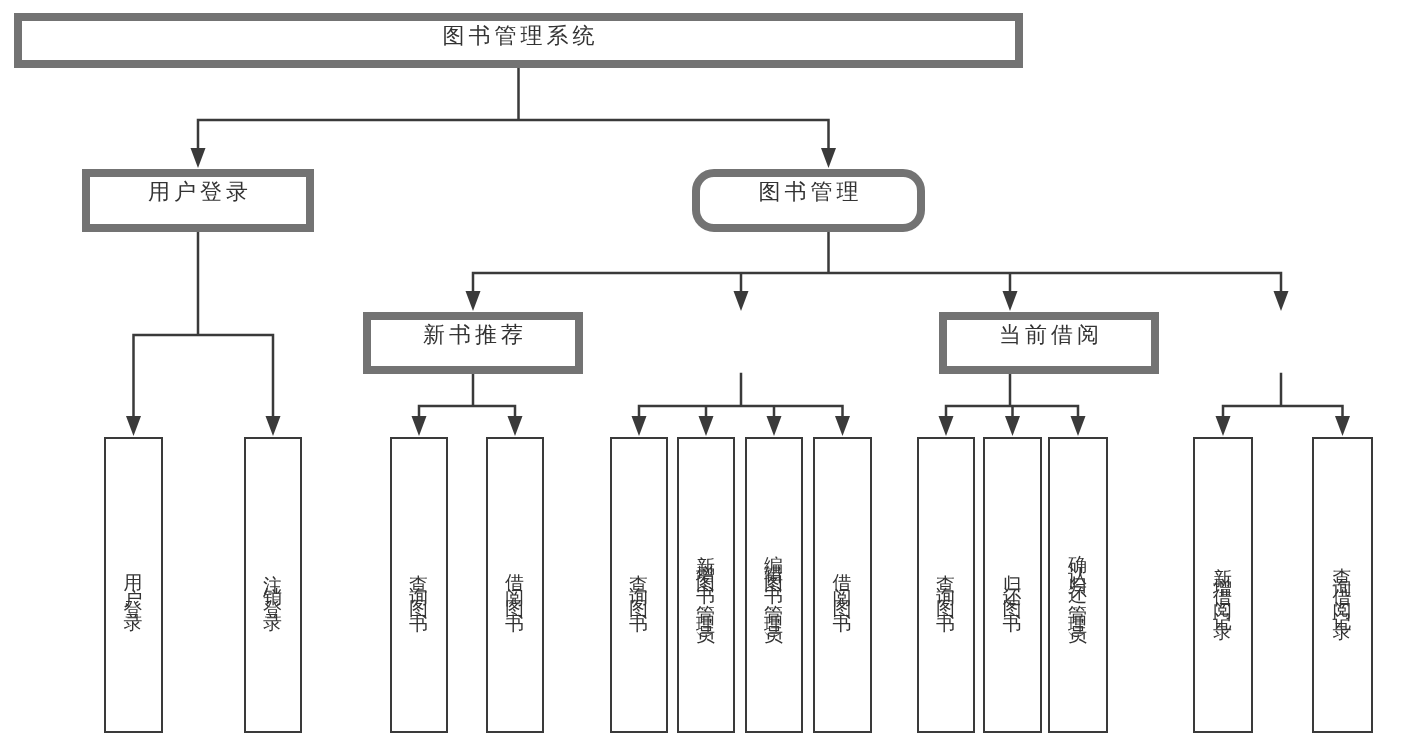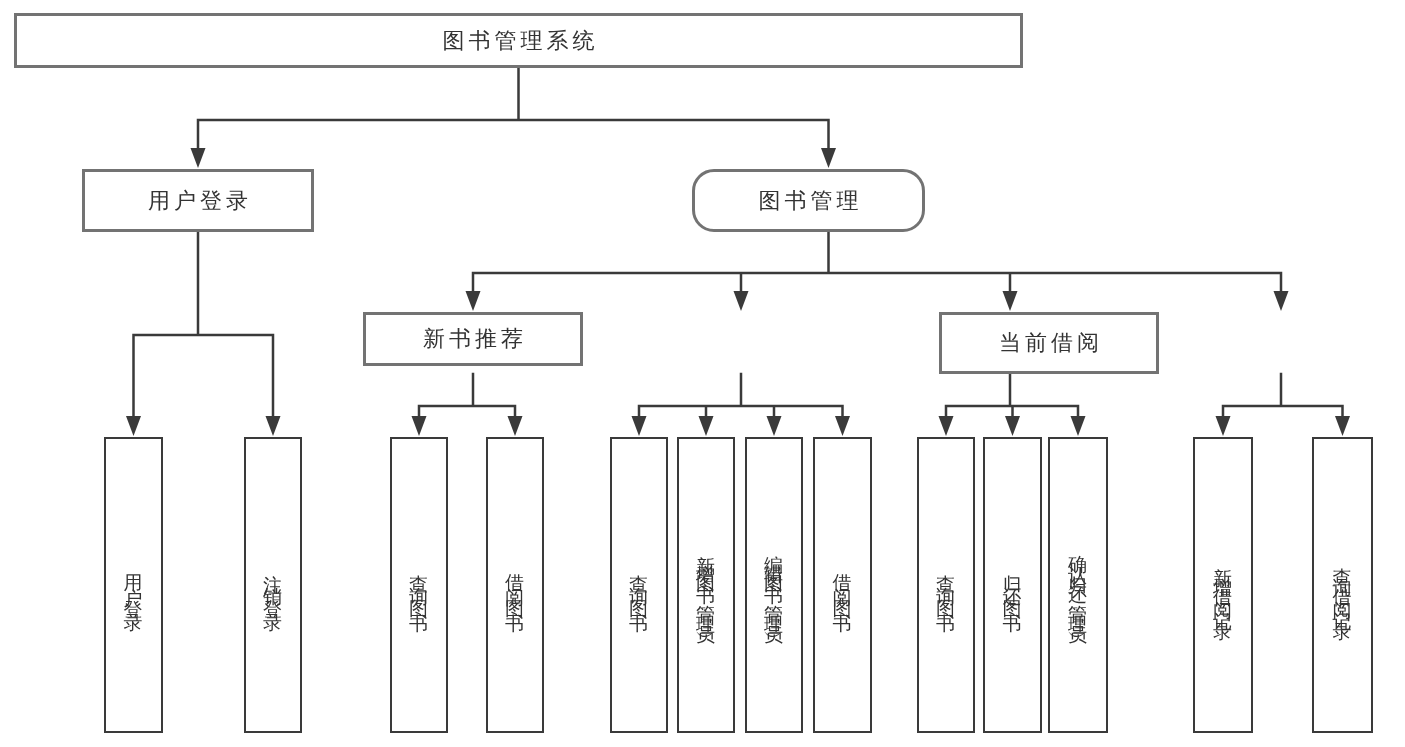--- a/index.html
+++ b/index.html
@@ -9,23 +9,22 @@
     position: relative;
     width: 1405px;
     height: 747px;
     background: #ffffff;
     overflow: hidden;
   }
   .connectors { position: absolute; left: 0; top: 0; width: 1405px; height: 747px; }
   .node {
     position: absolute;
     background: #ffffff;
-    border: 3px solid #737373;
+    border: 8px solid #737373;
     display: flex;
-    align-items: center;
     justify-content: center;
     color: #333333;
     font-size: 22px;
     letter-spacing: 4px;
     white-space: nowrap;
   }
   .node span { padding-left: 4px; }
   .leaf {
     position: absolute;
     background: #ffffff;
@@ -84,21 +83,21 @@
     <span>图书管理系统</span>
   </div>
 
   <div class="node" style="left:82px; top:169px; width:232px; height:63px;">
     <span>用户登录</span>
   </div>
   <div class="node" style="left:692px; top:169px; width:233px; height:63px;border-radius:22px;">
     <span>图书管理</span>
   </div>
 
-  <div class="node" style="left:363px; top:312px; width:220px; height:54px;">
+  <div class="node" style="left:363px; top:312px; width:220px; height:62px;">
     <span>新书推荐</span>
   </div>
   <div class="node" style="left:900px; top:312px; width:220px; height:62px;margin-left:39px;">
     <span>当前借阅</span>
   </div>
 
   <div class="leaf len4" style="left:104px; top:437px; width:59px; height:296px;">
     <span>用户登录</span>
   </div>
   <div class="leaf len4" style="left:244px; top:437px; width:58px; height:296px;">

